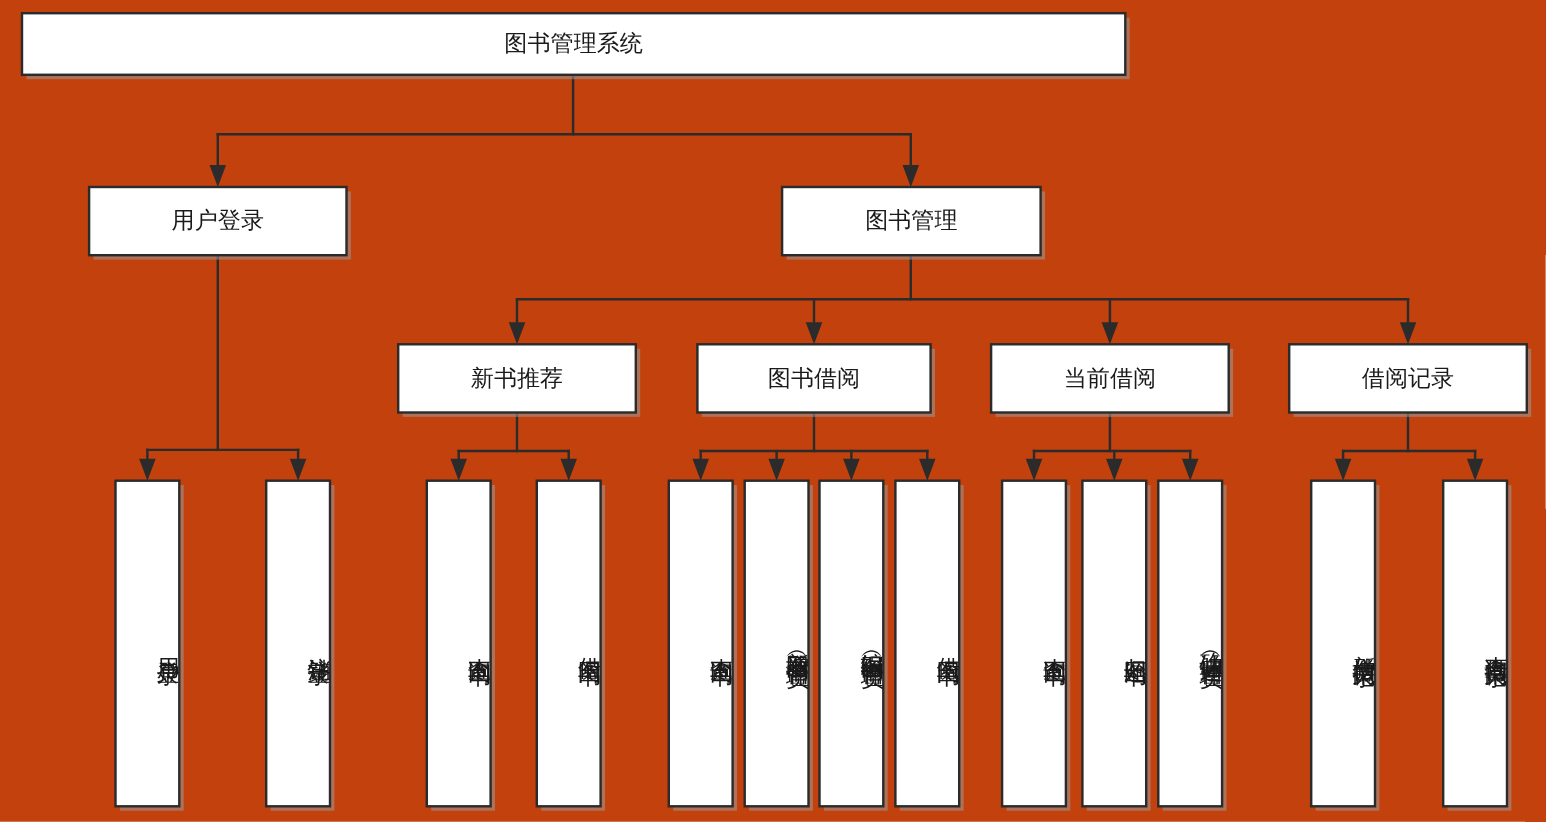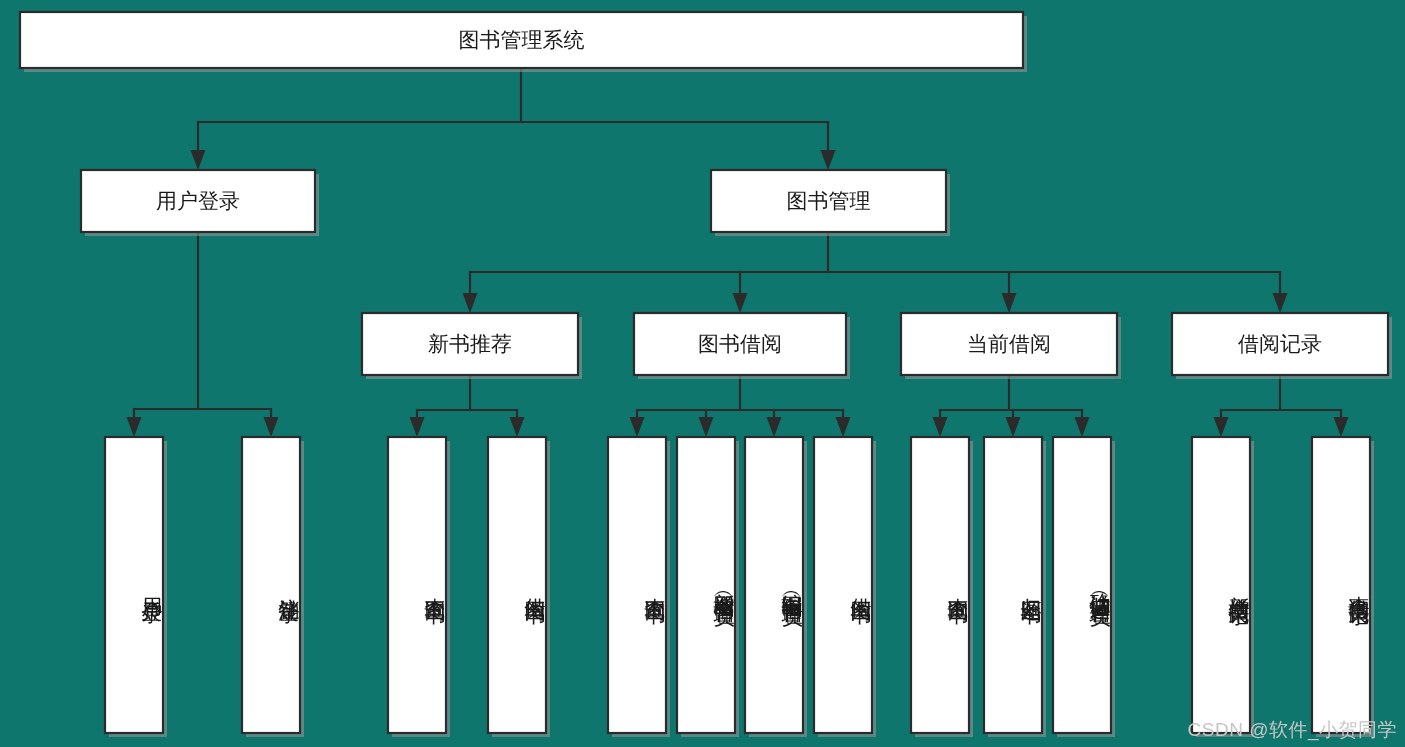--- a/index.html
+++ b/index.html
@@ -10,21 +10,21 @@
   body {
     width: 1405px;
     height: 747px;
     font-family: "Liberation Sans", "DejaVu Sans", sans-serif;
     overflow: hidden;
   }
   #diagram-root {
     position: relative;
     width: 1405px;
     height: 747px;
-    background: #0f766e;
+    background: #c2410c;
   }
   svg.diagram-canvas {
     position: absolute;
     top: 0;
     left: 0;
     width: 1405px;
     height: 747px;
   }
   .node-box {
     fill: #ffffff;
@@ -249,15 +249,14 @@
       <div class="node-label-v" style="left: 677px; top: 447px; width: 58px; height: 276px;">新增图书（管理员）</div>
       <div class="node-label-v" style="left: 745px; top: 447px; width: 58px; height: 276px;">编辑图书（管理员）</div>
       <div class="node-label-v" style="left: 814px; top: 447px; width: 58px; height: 276px;">借阅图书</div>
       <div class="node-label-v" style="left: 911px; top: 447px; width: 58px; height: 276px;">查询图书</div>
       <div class="node-label-v" style="left: 984px; top: 447px; width: 58px; height: 276px;">归还图书</div>
       <div class="node-label-v" style="left: 1053px; top: 447px; width: 58px; height: 276px;">确认归还（管理员）</div>
       <div class="node-label-v" style="left: 1192px; top: 447px; width: 58px; height: 276px;">新增借阅记录</div>
       <div class="node-label-v" style="left: 1312px; top: 447px; width: 58px; height: 276px;">查询借阅记录</div>
     </div>
 
-  <div class="watermark">CSDN @软件_小贺同学</div>
 
 </div>
 
 </body></html>

